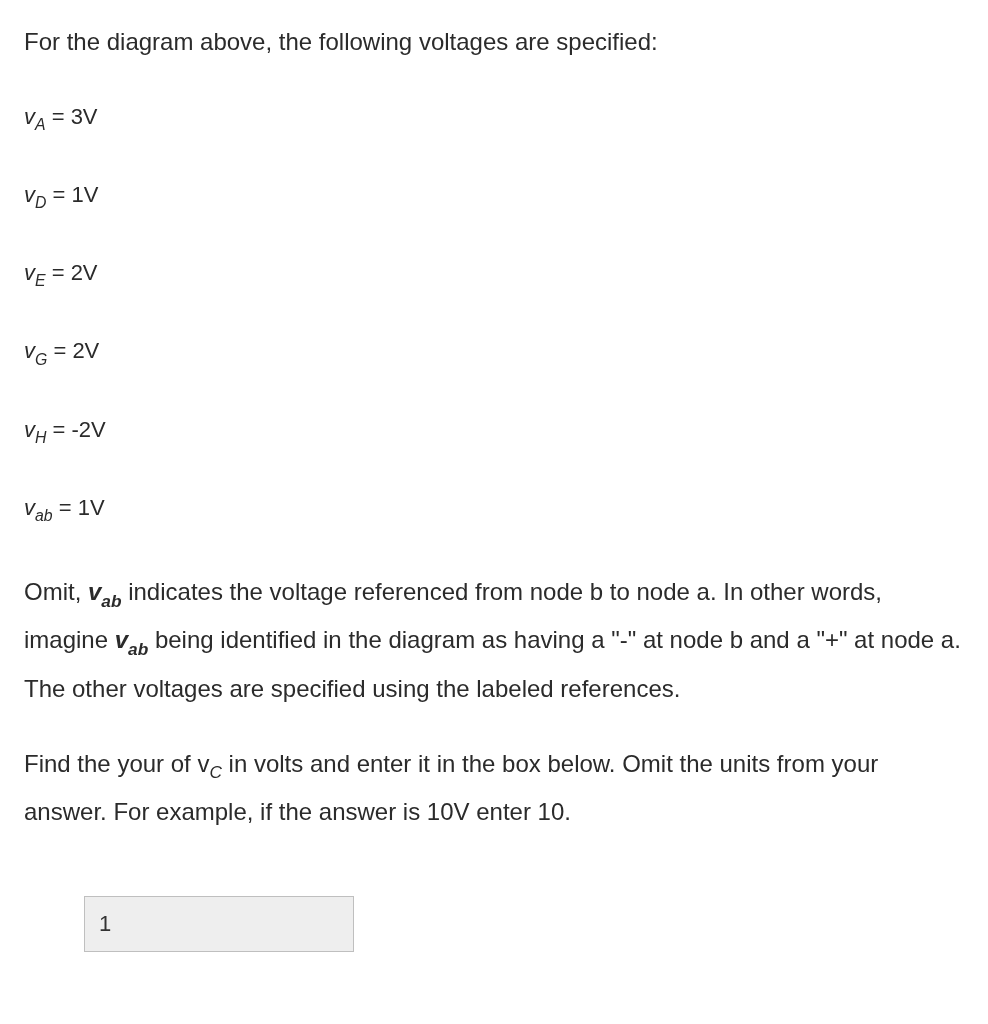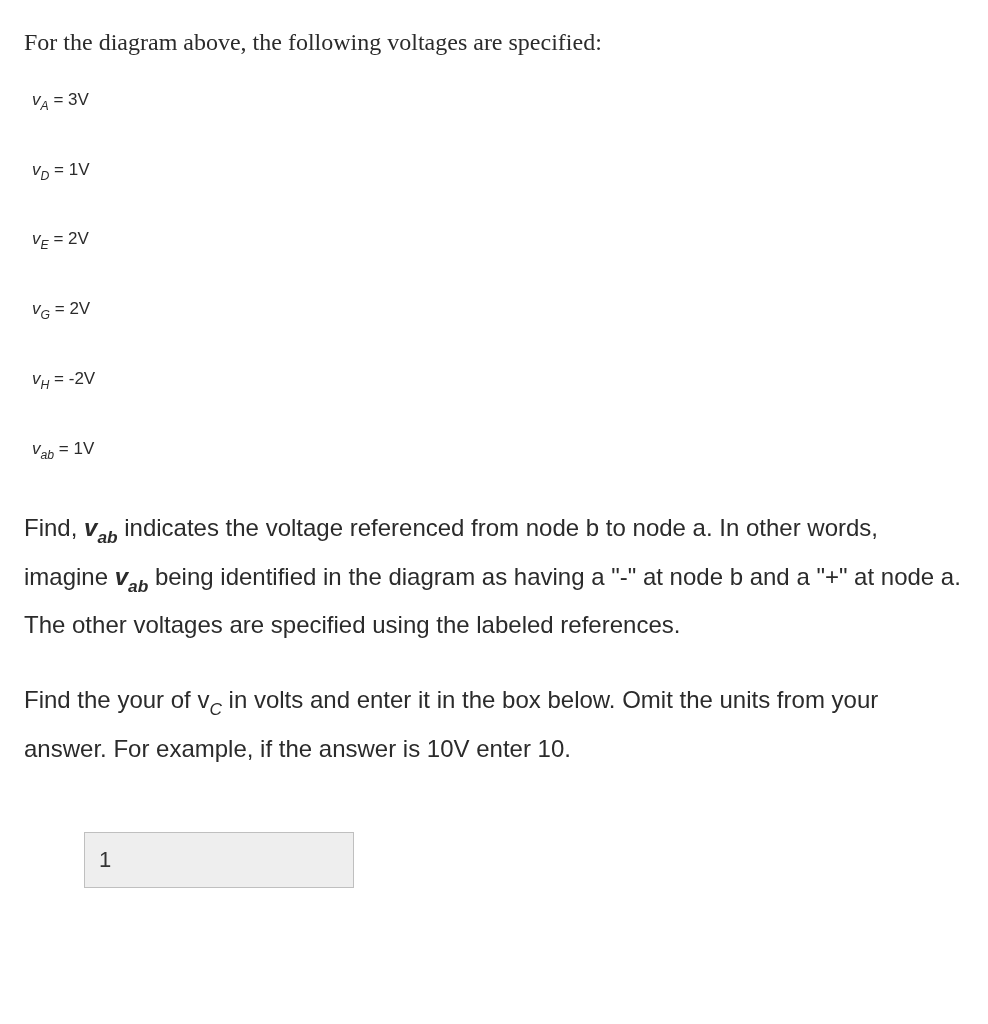--- a/index.html
+++ b/index.html
@@ -7,26 +7,25 @@
       padding: 24px;
       font-family: 'Segoe UI', Arial, sans-serif;
       color: #2b2b2b;
       font-size: 24px;
       line-height: 1.5;
       background: #fff;
       width: 988px;
       box-sizing: border-box;
     }
     .paragraph {
-      margin: 0 0 27px 0;
-      font-family: Liberation Serif, serif;
+      margin: 0 0 40px 0;
     }
     .eq-line {
-      margin: 0 0 42px 8px;
-      font-size: 17px;
+      margin: 0 0 42px 0;
+      font-size: 22px;
     }
     .eq-line:last-of-type {
       margin-bottom: 28px;
     }
     .italic {
       font-style: italic;
     }
     .sub {
       font-style: italic;
       font-size: 0.72em;
@@ -93,21 +92,21 @@
 
 <div class="eq-line">
   <span class="italic">v</span><span class="sub">H</span><span> = -2V</span>
 </div>
 
 <div class="eq-line">
   <span class="italic">v</span><span class="sub">ab</span><span> = 1V</span>
 </div>
 
 <div class="text-block">
-  <span>Find, </span><span class="vab">v</span><span class="sub-bold">ab</span><span> indicates the voltage referenced from node b to node a. In other words, imagine </span><span class="vab">v</span><span class="sub-bold">ab</span><span> being identified in the diagram as having a "-" at node b and a "+" at node a. The other voltages are specified using the labeled references.</span>
+  <span>Omit, </span><span class="vab">v</span><span class="sub-bold">ab</span><span> indicates the voltage referenced from node b to node a. In other words, imagine </span><span class="vab">v</span><span class="sub-bold">ab</span><span> being identified in the diagram as having a "-" at node b and a "+" at node a. The other voltages are specified using the labeled references.</span>
 </div>
 
 <div class="question-block">
   <span>Find the your of v</span><span class="sub">C</span><span> in volts and enter it in the box below. Omit the units from your answer. For example, if the answer is 10V enter 10.</span>
 </div>
 
 <div class="answer-wrap">
   <input type="text" class="answer-input" value="1" style="">
 </div>
 

